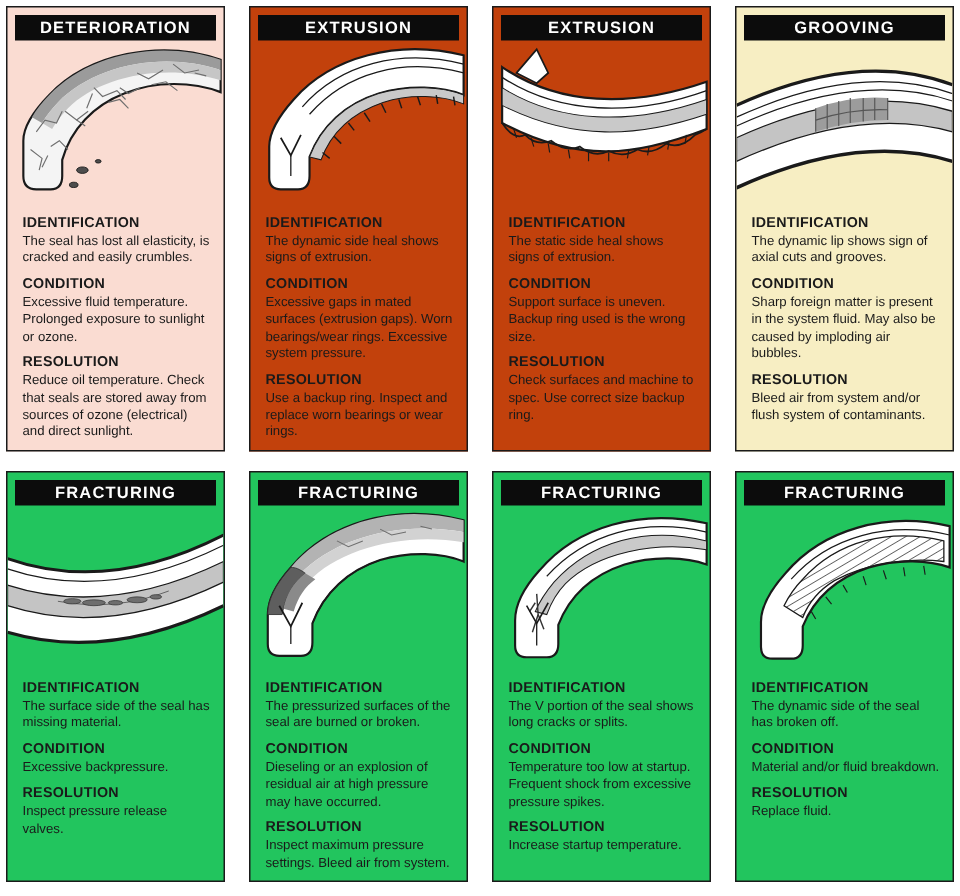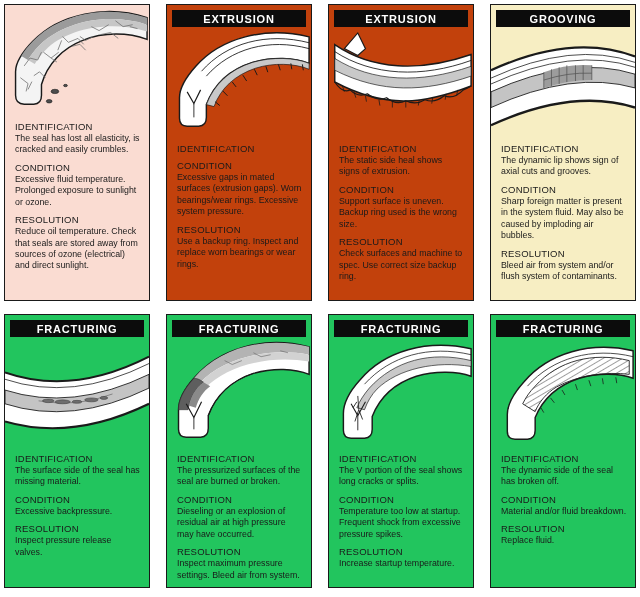--- a/index.html
+++ b/index.html
@@ -33,35 +33,38 @@
     font-weight:bold;
     letter-spacing:0.8px;
     padding:3px 0 2px 0;
     flex:0 0 auto;
   }
   .illus{height:108px;flex:0 0 auto;margin-top:2px;}
   .illus svg{display:block;width:100%;height:108px;}
   .sections{padding:0 8px 4px 10px;flex:1 1 auto;}
   .sec-heading{
     font-size:9.5px;
-    font-weight:normal;
+    font-weight:bold;
     letter-spacing:0.2px;
     margin:6px 0 1px 0;
   }
   .sec-body{
     font-size:8.8px;
     line-height:1.3;
   }
 </style>
 </head>
 <body>
 
 <div class="grid">
 
   <section class="card c-peach">
+    <div class="card-header">
+      <span>DETERIORATION</span>
+    </div>
     <div class="illus">
       <svg viewBox="0 0 150 110" preserveAspectRatio="none">
         <path d="M148,11 C106,-3 56,7 29,35 C17,47 11,57 11,66 L11,90 Q11,99 20,99 L30,99 Q38,99 38,90 L38,79 C44,58 60,42 81,34 C103,25 129,26 148,33 Z" fill="#f4f4f4" stroke="#1a1a1a" stroke-width="1.5"></path>
         <path d="M148,11 C106,-3 56,7 29,35 C24,40 20,45 17,50 L24,54 C27,49 31,44 35,40 C60,15 107,5 148,18 Z" fill="#9b9b9b"></path>
         <path d="M148,18 C107,5 60,15 35,40 C31,44 27,49 24,54 L31,58 C34,53 38,48 42,44 C64,22 110,13 148,25 Z" fill="#c6c6c6"></path>
         <g fill="none" stroke="#6e6e6e" stroke-width="0.8">
           <path d="M20,60 l6,-8 l8,2 l4,-8"></path>
             <path d="M40,46 l8,6 l8,-6"></path>
             <path d="M60,30 l6,6 l10,-4 l6,6"></path>
           <path d="M90,20 l8,4 l10,-6"></path>
@@ -120,20 +123,21 @@
             <path d="M129,35 l1,6"></path>
             <path d="M141,36 l1,6"></path>
         </g>
         <path d="M21,64 L28,76 L35,62" fill="none" stroke="#1a1a1a" stroke-width="1.2"></path>
         <path d="M28,76 L28,90" fill="none" stroke="#1a1a1a" stroke-width="0.9"></path>
       </svg>
     </div>
     <div class="sections">
       <div>
         <div class="sec-heading">IDENTIFICATION</div>
+        <div class="sec-body">The dynamic side heal shows signs of extrusion.</div>
       </div>
       <div>
         <div class="sec-heading">CONDITION</div>
         <div class="sec-body">Excessive gaps in mated surfaces (extrusion gaps). Worn bearings/wear rings. Excessive system pressure.</div>
       </div>
       <div>
         <div class="sec-heading">RESOLUTION</div>
         <div class="sec-body">Use a backup ring. Inspect and replace worn bearings or wear rings.</div>
       </div>
     </div>

